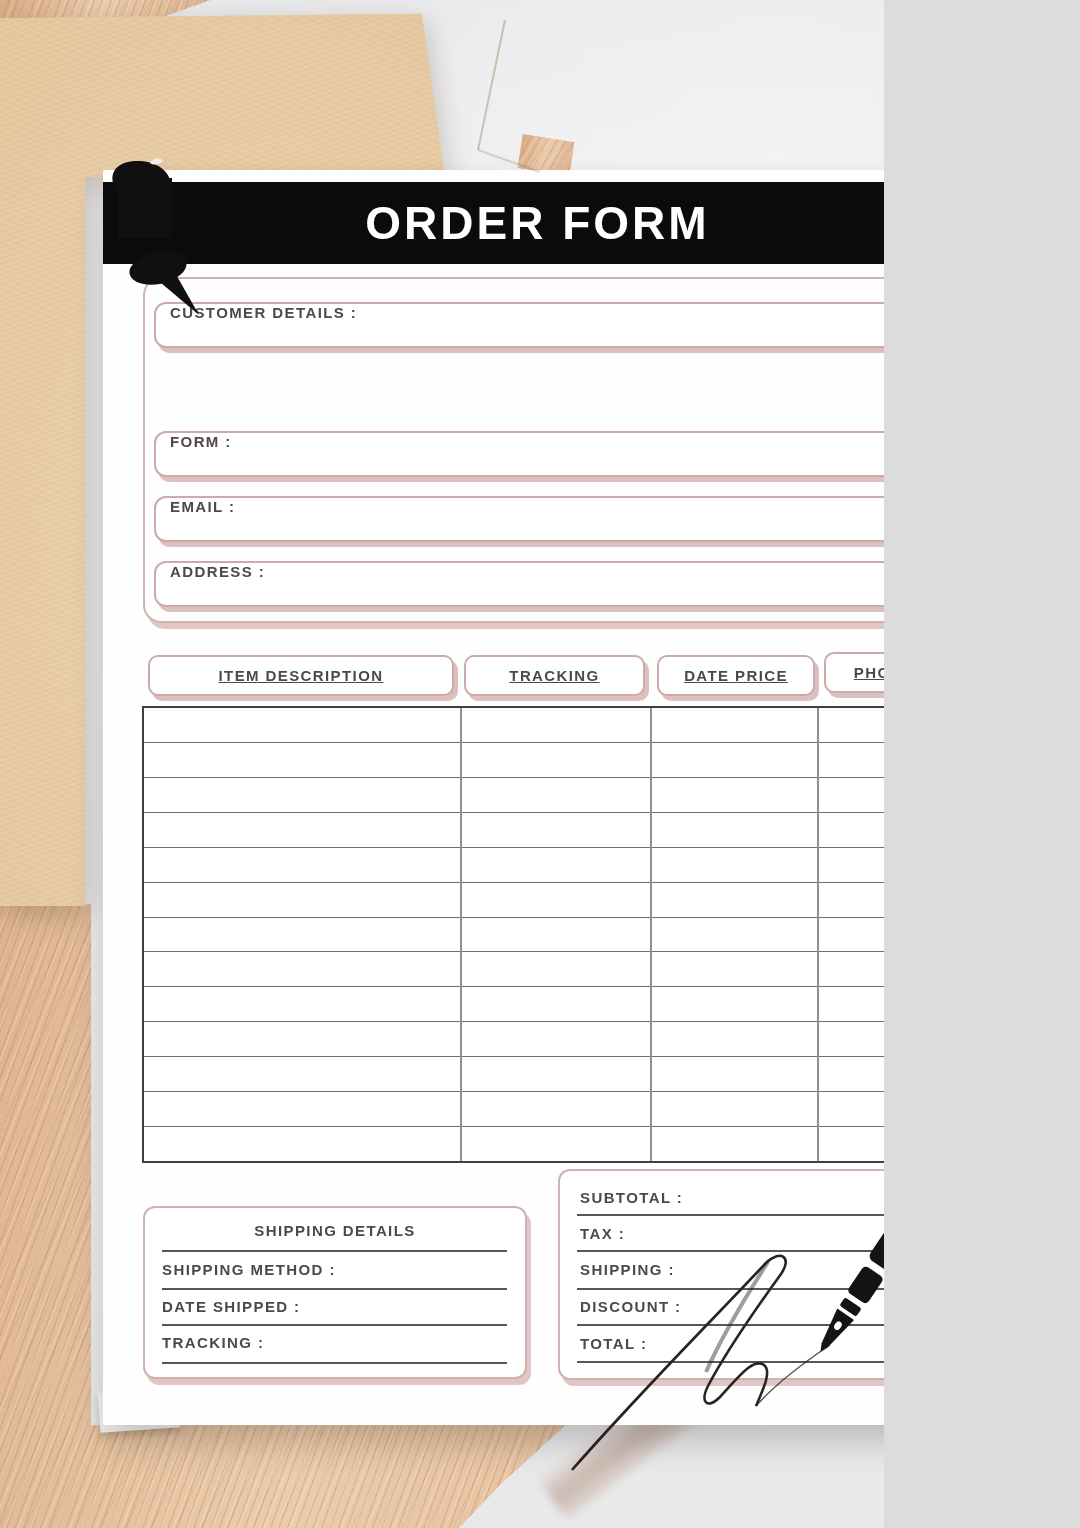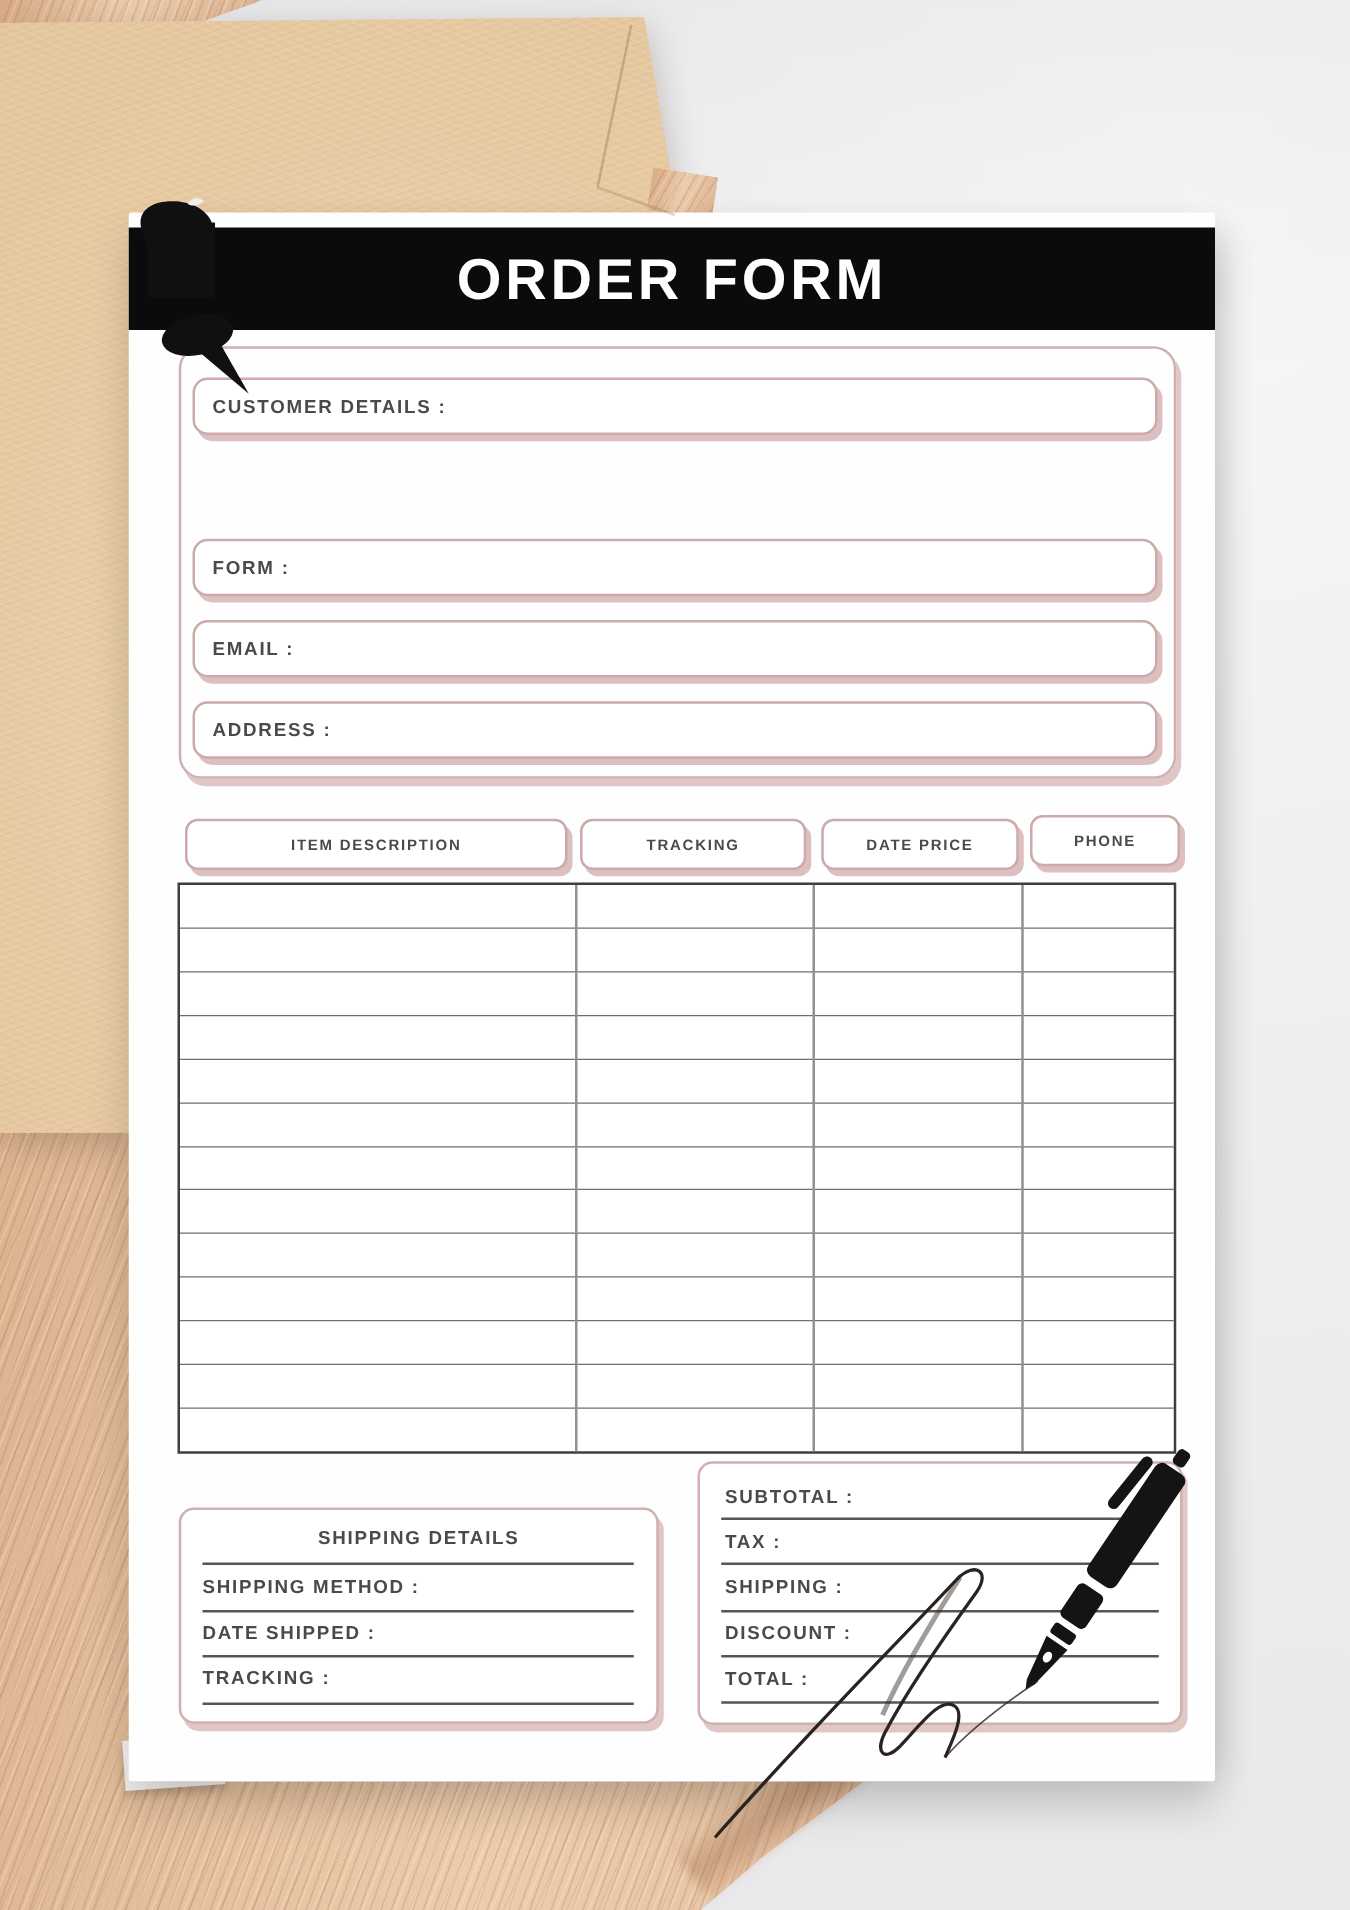--- a/index.html
+++ b/index.html
@@ -1,17 +1,17 @@
 <!DOCTYPE html>
 <html><head>
 <meta charset="utf-8">
 <style>
   html,body{margin:0;padding:0;background:#dcdcde;}
   .stage{
-    position:relative;width:1080px;height:1528px;overflow:hidden;
+    position:relative;width:884px;height:1528px;overflow:hidden;
     font-family:"Liberation Sans", sans-serif;
     -webkit-font-smoothing:antialiased;
   }
   .abs{position:absolute;}
 
   
   .backdrop{
     inset:0;
     background:
       linear-gradient(180deg, rgba(0,0,0,0.03) 0%, rgba(0,0,0,0) 20%),
@@ -83,32 +83,32 @@
   .rose{border:2px solid #cbaaa9;background:#fff;}
   .rose-shadow{box-shadow:4px 5px 0 #dcc0bf;}
 
   .customer-outer{
     left:40px;top:107px;width:794px;height:342px;
     border:2px solid #cfb1b0;border-radius:18px;
     box-shadow:4px 6px 0 #e0c6c5;background:transparent;
   }
   .field{
     position:absolute;left:9px;width:772px;height:46px;border-radius:12px;
-    display:flex;align-items:center;padding-left:14px;box-sizing:border-box;
+    display:flex;align-items:flex-start;padding-left:14px;box-sizing:border-box;
   }
   .label{
     font-size:15px;font-weight:700;letter-spacing:1.4px;color:#4e4949;
   }
 
   
   .pill{
     position:absolute;top:485px;height:41px;border-radius:10px;
     display:flex;align-items:center;justify-content:center;box-sizing:border-box;
   }
-  .pill .label{font-size:12px;}
+  .pill .label{font-size:15px;text-decoration:underline;}
 
   
   .items-table{
     left:39px;top:536px;width:799px;height:457px;
     border:2.5px solid #3f3f3f;box-sizing:border-box;background:#fff;
   }
   .tbody{position:absolute;inset:0;display:flex;flex-direction:column;}
   .trow{flex:1;border-bottom:1.5px solid #6e6e6e;}
   .trow:last-child{border-bottom:none;}
   .vline{position:absolute;top:0;bottom:0;width:1.5px;background:#919191;}

